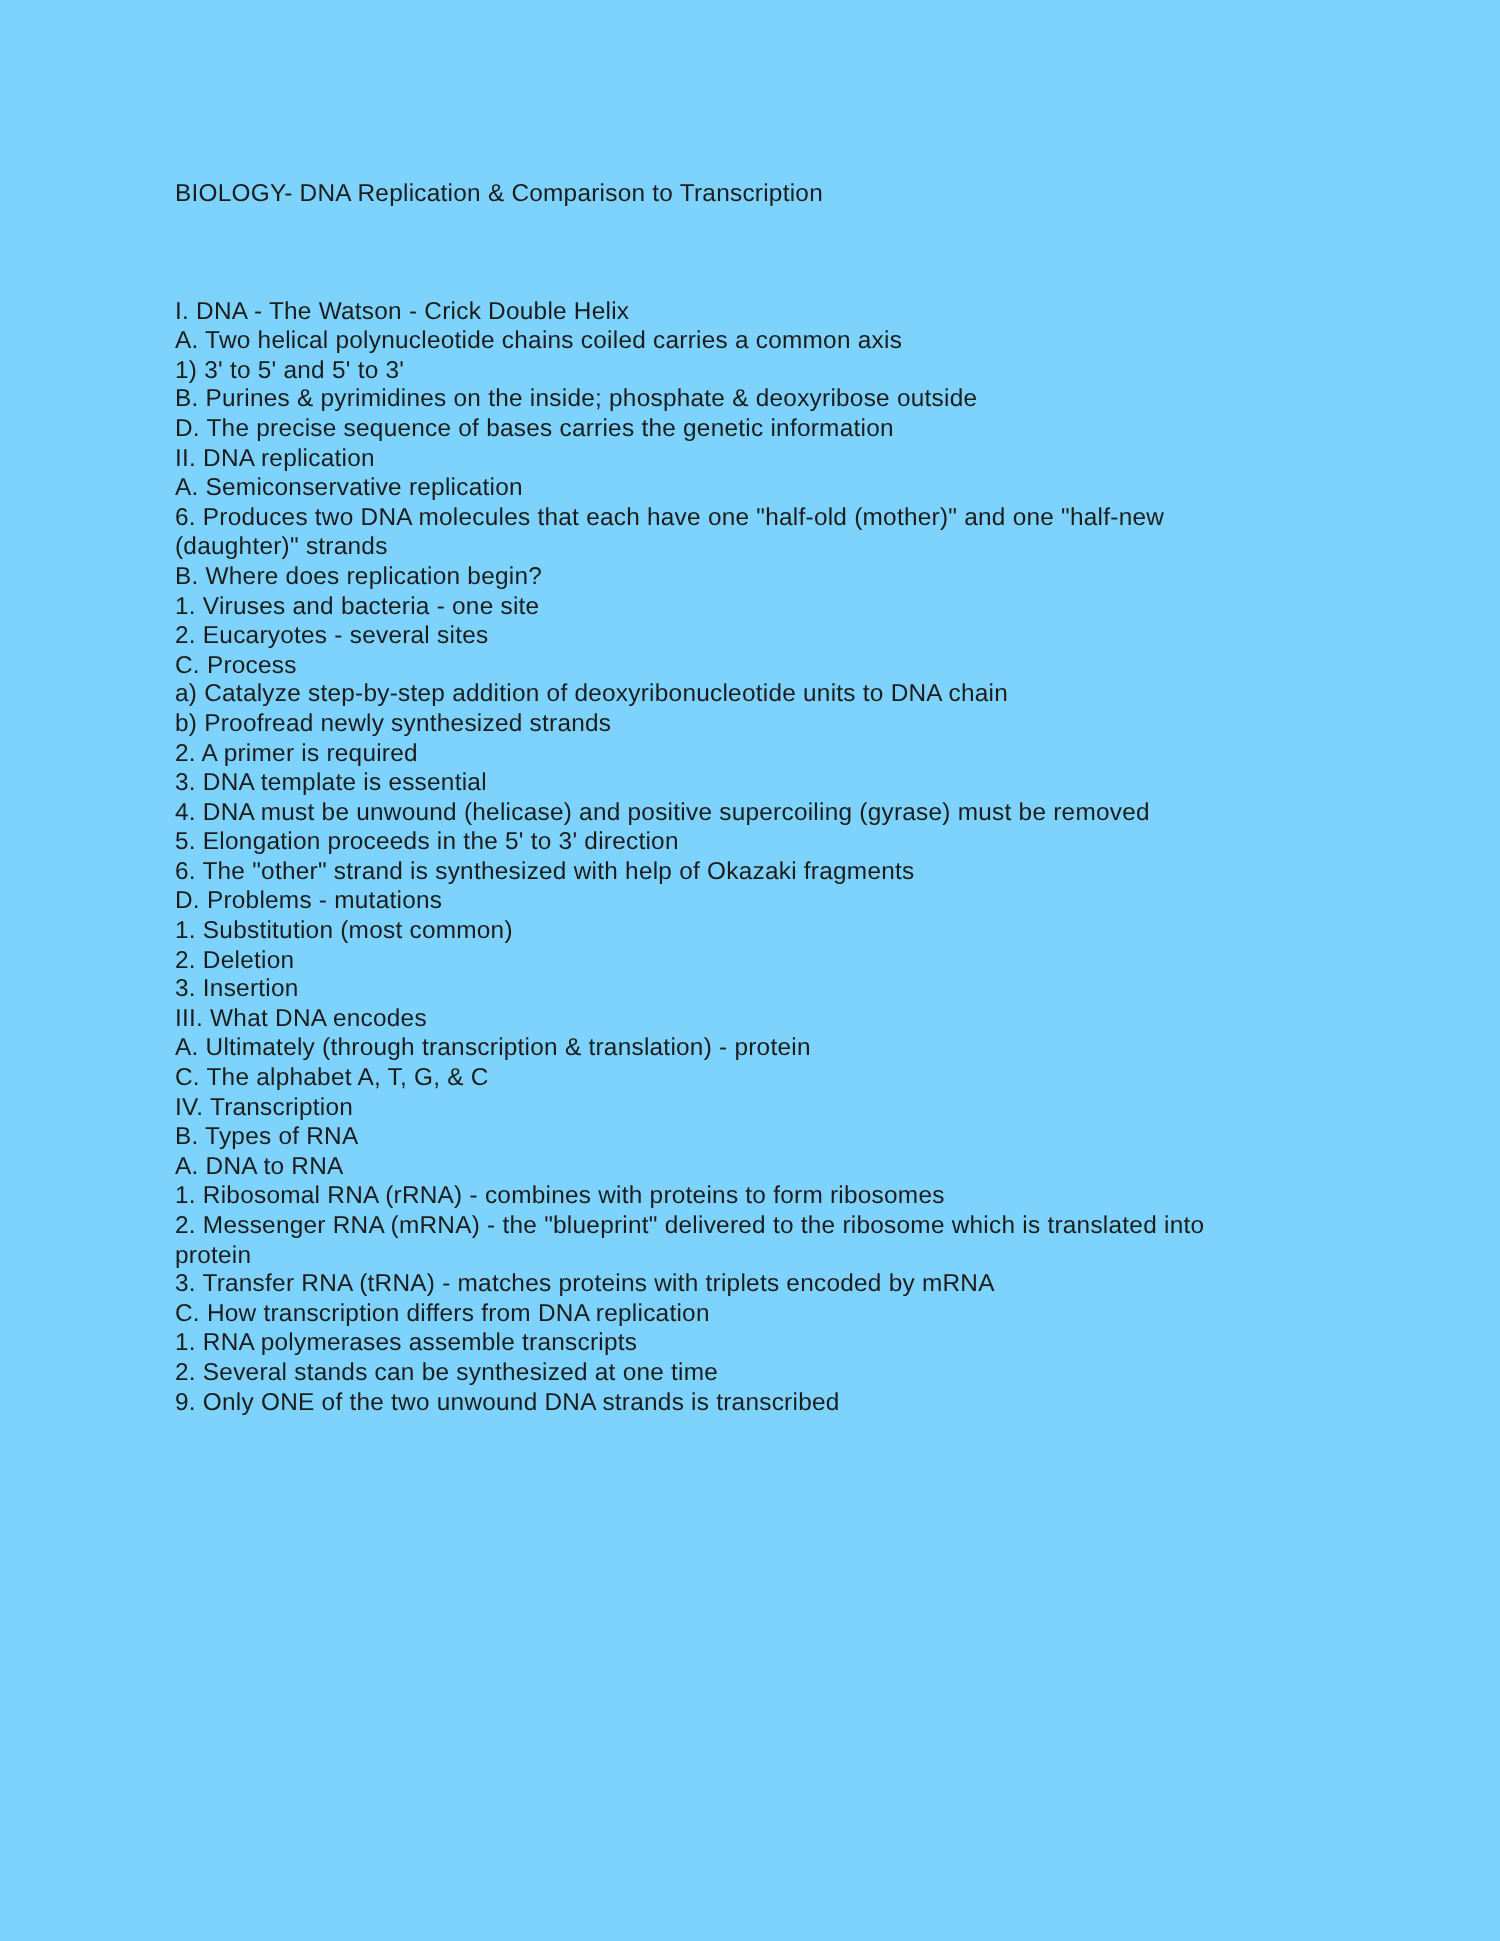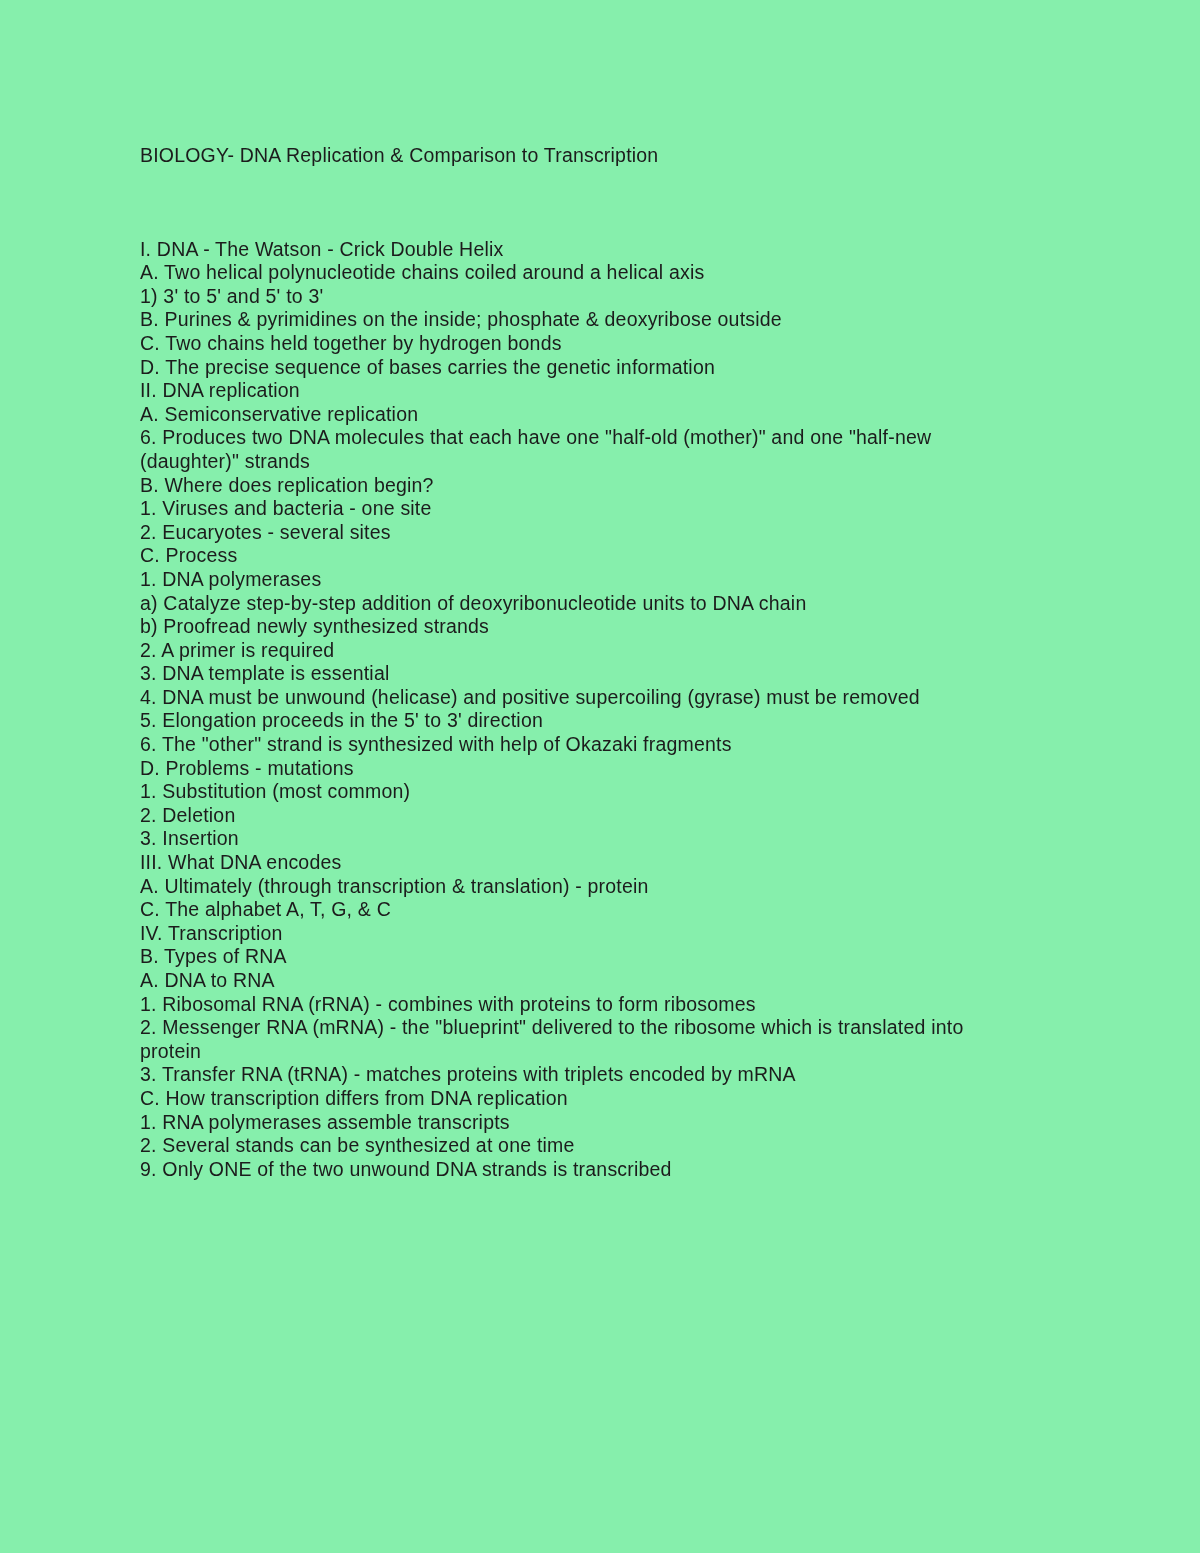--- a/index.html
+++ b/index.html
@@ -5,21 +5,21 @@
   * { box-sizing: border-box; }
   html, body {
     margin: 0;
     padding: 0;
     background: #ffffff;
   }
   .page {
     position: relative;
     width: 1200px;
     height: 1553px;
-    background: #86efac;
+    background: #7dd3fc;
     font-family: "Liberation Sans", "DejaVu Sans", sans-serif;
     color: #1c1c1c;
     padding: 144px 140px 0 140px;
     overflow: hidden;
   }
   .doc-title {
     font-size: 19.5px;
     font-weight: 400;
     line-height: 23.6px;
     margin: 0 0 70px 0;
@@ -39,33 +39,31 @@
     word-wrap: break-word;
   }
 </style>
 </head>
 <body>
 
 <div class="page">
   <h1 class="doc-title">BIOLOGY- DNA Replication &amp; Comparison to Transcription</h1>
   <div class="doc-body">
       <div class="outline-line">I. DNA - The Watson - Crick Double Helix</div>
-      <div class="outline-line">A. Two helical polynucleotide chains coiled around a helical axis</div>
+      <div class="outline-line">A. Two helical polynucleotide chains coiled carries a common axis</div>
       <div class="outline-line">1) 3' to 5' and 5' to 3'</div>
       <div class="outline-line">B. Purines &amp; pyrimidines on the inside; phosphate &amp; deoxyribose outside</div>
-      <div class="outline-line">C. Two chains held together by hydrogen bonds</div>
       <div class="outline-line">D. The precise sequence of bases carries the genetic information</div>
       <div class="outline-line">II. DNA replication</div>
       <div class="outline-line">A. Semiconservative replication</div>
       <div class="outline-line">6. Produces two DNA molecules that each have one "half-old (mother)" and one "half-new (daughter)" strands</div>
       <div class="outline-line">B. Where does replication begin?</div>
       <div class="outline-line">1. Viruses and bacteria - one site</div>
       <div class="outline-line">2. Eucaryotes - several sites</div>
       <div class="outline-line">C. Process</div>
-      <div class="outline-line">1. DNA polymerases</div>
       <div class="outline-line">a) Catalyze step-by-step addition of deoxyribonucleotide units to DNA chain</div>
       <div class="outline-line">b) Proofread newly synthesized strands</div>
       <div class="outline-line">2. A primer is required</div>
       <div class="outline-line">3. DNA template is essential</div>
       <div class="outline-line">4. DNA must be unwound (helicase) and positive supercoiling (gyrase) must be removed</div>
       <div class="outline-line">5. Elongation proceeds in the 5' to 3' direction</div>
       <div class="outline-line">6. The "other" strand is synthesized with help of Okazaki fragments</div>
       <div class="outline-line">D. Problems - mutations</div>
       <div class="outline-line">1. Substitution (most common)</div>
       <div class="outline-line">2. Deletion</div>

